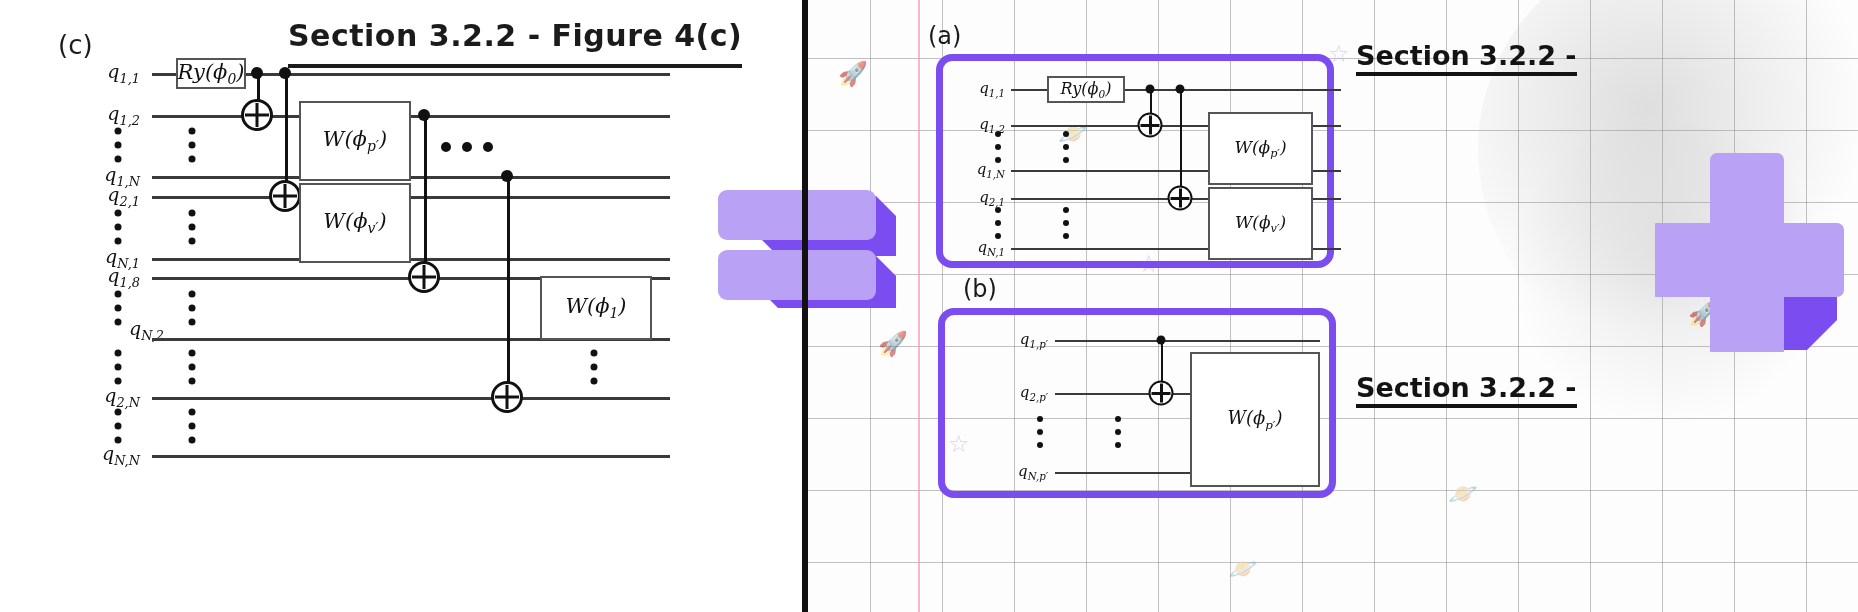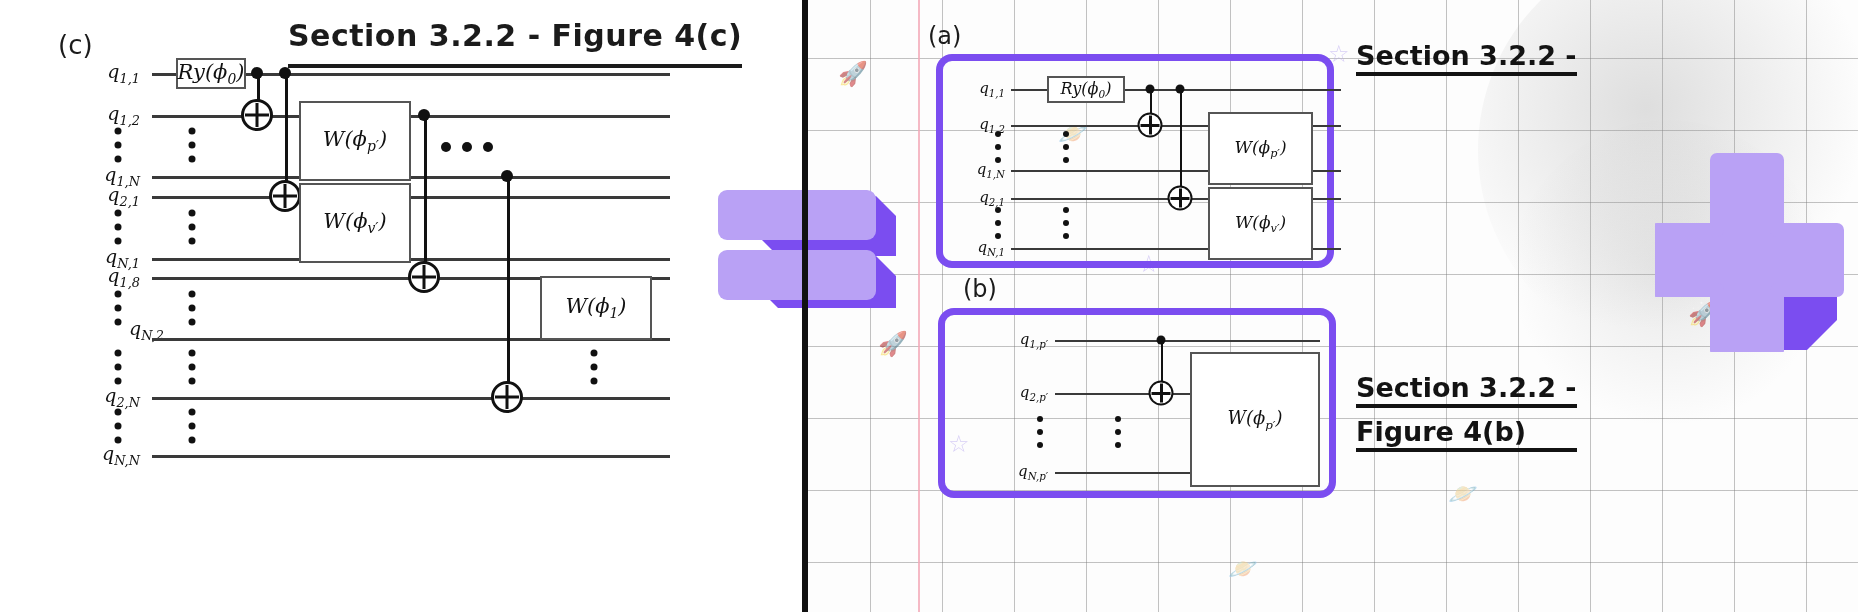--- a/index.html
+++ b/index.html
@@ -331,21 +331,20 @@
     <div class="vline" style="left:353px;top:340px;height:53px;border-left-width:2px;z-index:9;"></div>
     <div class="ctrl" style="left:353px;top:340px;width:9px;height:9px;z-index:10;"></div>
     <div class="cnot" style="left:353px;top:393px;width:21px;height:21px;border-width:2px;z-index:10;"></div>
 
     <div class="gate" style="left:382px;top:352px;width:130px;height:135px;z-index:9;border-width:2px;">
       <span class="lbl" style="font-size:18px;"><span>W(ϕ</span><sub>p′</sub><span>)</span></span>
     </div>
 
     <div class="side-title" style="left:548px;top:372px;">
       <span>Section 3.2.2 -</span>
-      <span>Figure 4(b)</span>
     </div>
   </div>
 
   <div id="plus-icon">
     <svg width="200" height="200" viewBox="0 0 200 200">
       <path d="M92,8 L122,38 L122,78 L182,78 L182,118 L152,148 L152,88 L92,88 Z" fill="#7b4df0"></path>
       <path d="M62,118 L92,148 L92,198 L152,198 L182,168 L182,118 Z" fill="#7b4df0"></path>
       <path d="M62,8 L122,8 L122,78 L182,78 L182,138 L122,138 L122,198 L62,198 L62,138 L2,138 L2,78 L62,78 Z" fill="#b9a1f5" stroke="#b9a1f5" stroke-width="14" stroke-linejoin="round"></path>
     </svg>
   </div>

